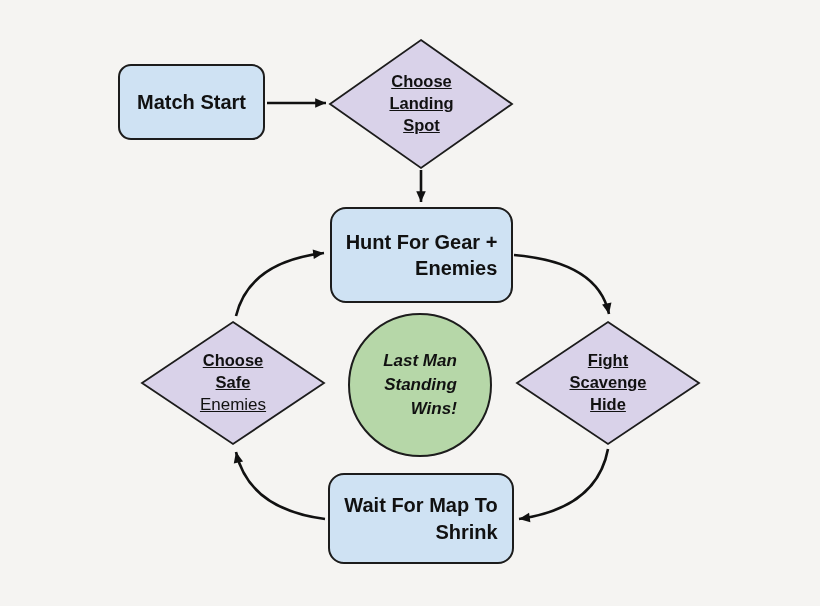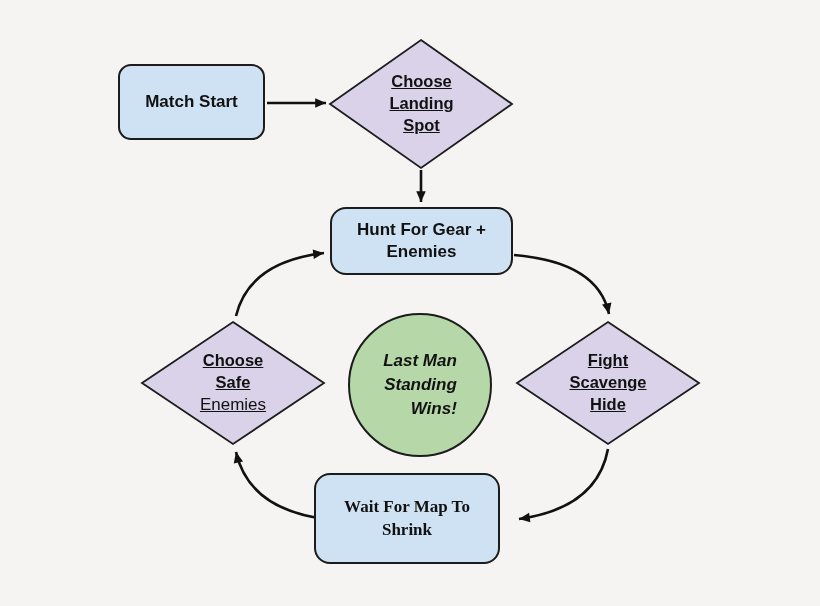--- a/index.html
+++ b/index.html
@@ -40,23 +40,24 @@
     color: #111;
     font-weight: bold;
   }
   .node .lbl {
     white-space: pre-line;
   }
   .rect {
     background: var(--process-fill, #cfe2f3);
     border: 2px solid var(--stroke, #1c1c1c);
     border-radius: 16px;
-    font-size: 17px;
+    font-size: 20px;
     line-height: 1.32;
     box-sizing: border-box;
+    text-align: right;
   }
   .rect.small { border-radius: 13px; }
   .diamond-label {
     font-size: 16.5px;
     line-height: 1.33;
     pointer-events: none;
     text-decoration: underline;
   }
   .diamond-label .regular {
     display: block;
@@ -95,26 +96,26 @@
     <path class="edge" d="M514,255 Q598,262 609,314" marker-end="url(#arrowhead)"></path>
     <path class="edge" d="M608,449 Q597,508 519,519" marker-end="url(#arrowhead)"></path>
     <path class="edge" d="M325,519 Q249,509 236,452" marker-end="url(#arrowhead)"></path>
     <path class="edge" d="M236,316 Q249,262 324,253" marker-end="url(#arrowhead)"></path>
   </svg>
 
   <div class="node rect small" style="left:118px; top:64px; width:147px; height:76px;">
     <span class="lbl">Match Start</span>
   </div>
 
-  <div class="node rect" style="left:330px; top:207px; width:183px; height:68px;">
+  <div class="node rect" style="left:330px; top:207px; width:183px; height:96px;">
     <span class="lbl">Hunt For Gear +
 Enemies</span>
   </div>
 
-  <div class="node rect" style="left:314px; top:473px; width:186px; height:91px;font-family:Liberation Serif, serif;">
+  <div class="node rect" style="left:328px; top:473px; width:186px; height:91px;">
     <span class="lbl">Wait For Map To
 Shrink</span>
   </div>
 
   <div class="node circle" style="left:348px; top:313px; width:144px; height:144px;">
     <span class="lbl">Last Man
 Standing
 Wins!</span>
   </div>
 

